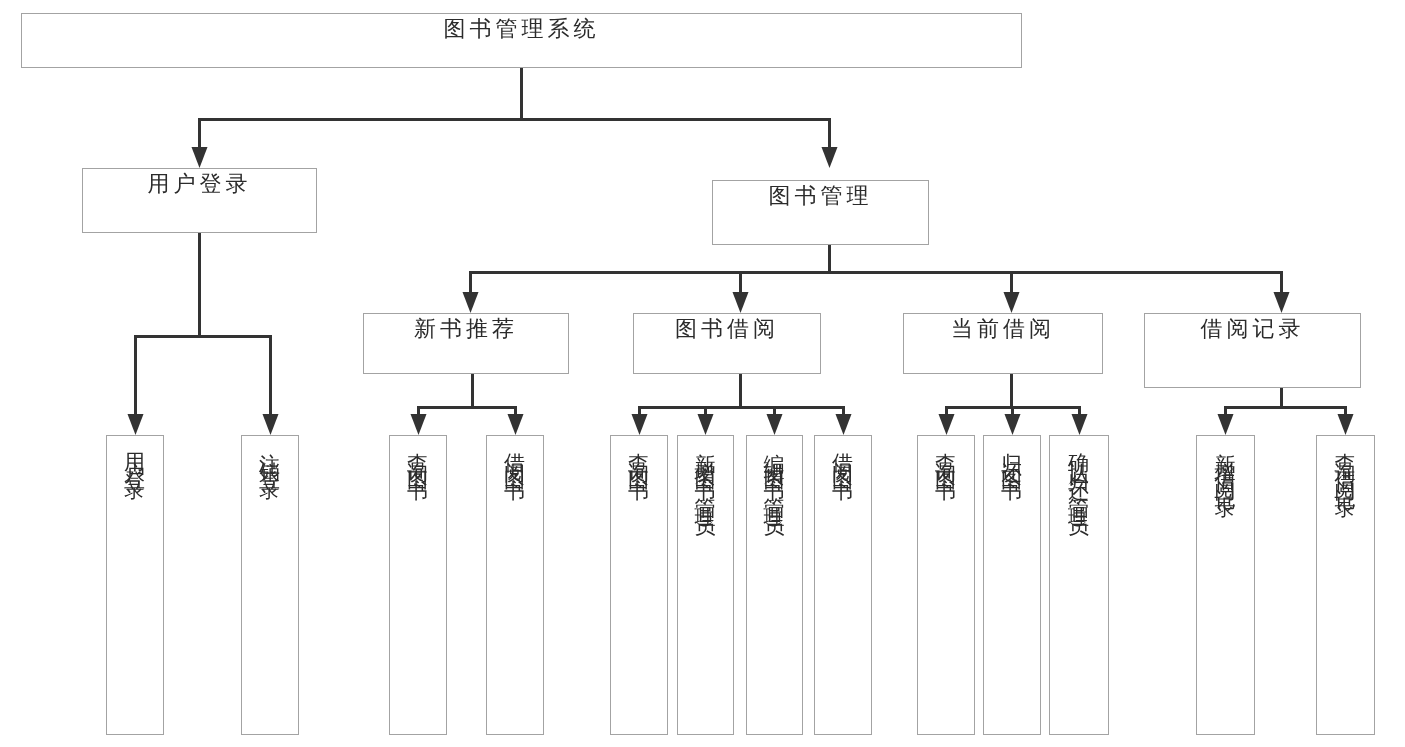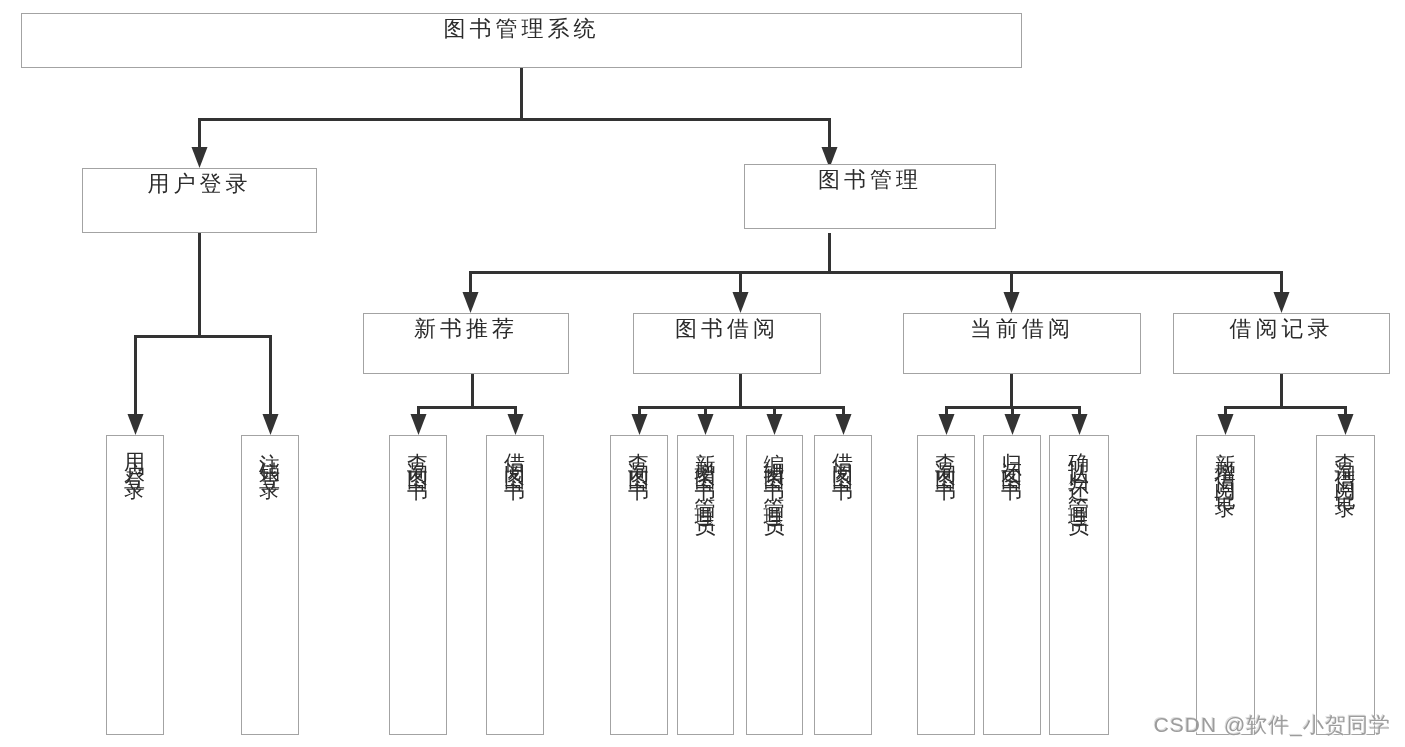--- a/index.html
+++ b/index.html
@@ -102,34 +102,34 @@
     </g>
   </svg>
 
   <div class="box" style="left:21px; top:13px; width:1001px; height:55px;">
     <span class="hlabel">图书管理系统</span>
   </div>
 
   <div class="box" style="left:82px; top:168px; width:235px; height:65px;">
     <span class="hlabel">用户登录</span>
   </div>
-  <div class="box" style="left:712px; top:164px; width:252px; height:65px;margin-left:32px;">
+  <div class="box" style="left:712px; top:180px; width:217px; height:65px;">
     <span class="hlabel">图书管理</span>
   </div>
 
   <div class="box" style="left:363px; top:313px; width:206px; height:61px;">
     <span class="hlabel">新书推荐</span>
   </div>
   <div class="box" style="left:633px; top:313px; width:188px; height:61px;">
     <span class="hlabel">图书借阅</span>
   </div>
-  <div class="box" style="left:903px; top:313px; width:238px; height:61px;">
+  <div class="box" style="left:903px; top:313px; width:200px; height:61px;">
     <span class="hlabel">当前借阅</span>
   </div>
-  <div class="box" style="left:1173px; top:313px; width:217px; height:61px;">
+  <div class="box" style="left:1144px; top:313px; width:217px; height:75px;">
     <span class="hlabel">借阅记录</span>
   </div>
 
   <div class="box" style="left:106px; top:435px; width:58px; height:300px;">
     <span class="vtext">用户登录</span>
   </div>
   <div class="box" style="left:241px; top:435px; width:58px; height:300px;">
     <span class="vtext">注销登录</span>
   </div>
 
@@ -163,15 +163,14 @@
     <span class="vtext">确认归还（管理员）</span>
   </div>
 
   <div class="box" style="left:1196px; top:435px; width:59px; height:300px;">
     <span class="vtext">新增借阅记录</span>
   </div>
   <div class="box" style="left:1316px; top:435px; width:59px; height:300px;">
     <span class="vtext">查询借阅记录</span>
   </div>
 
-  <div class="watermark">CSDN @软件_小贺同学</div>
 
 </div>
 
 </body></html>

